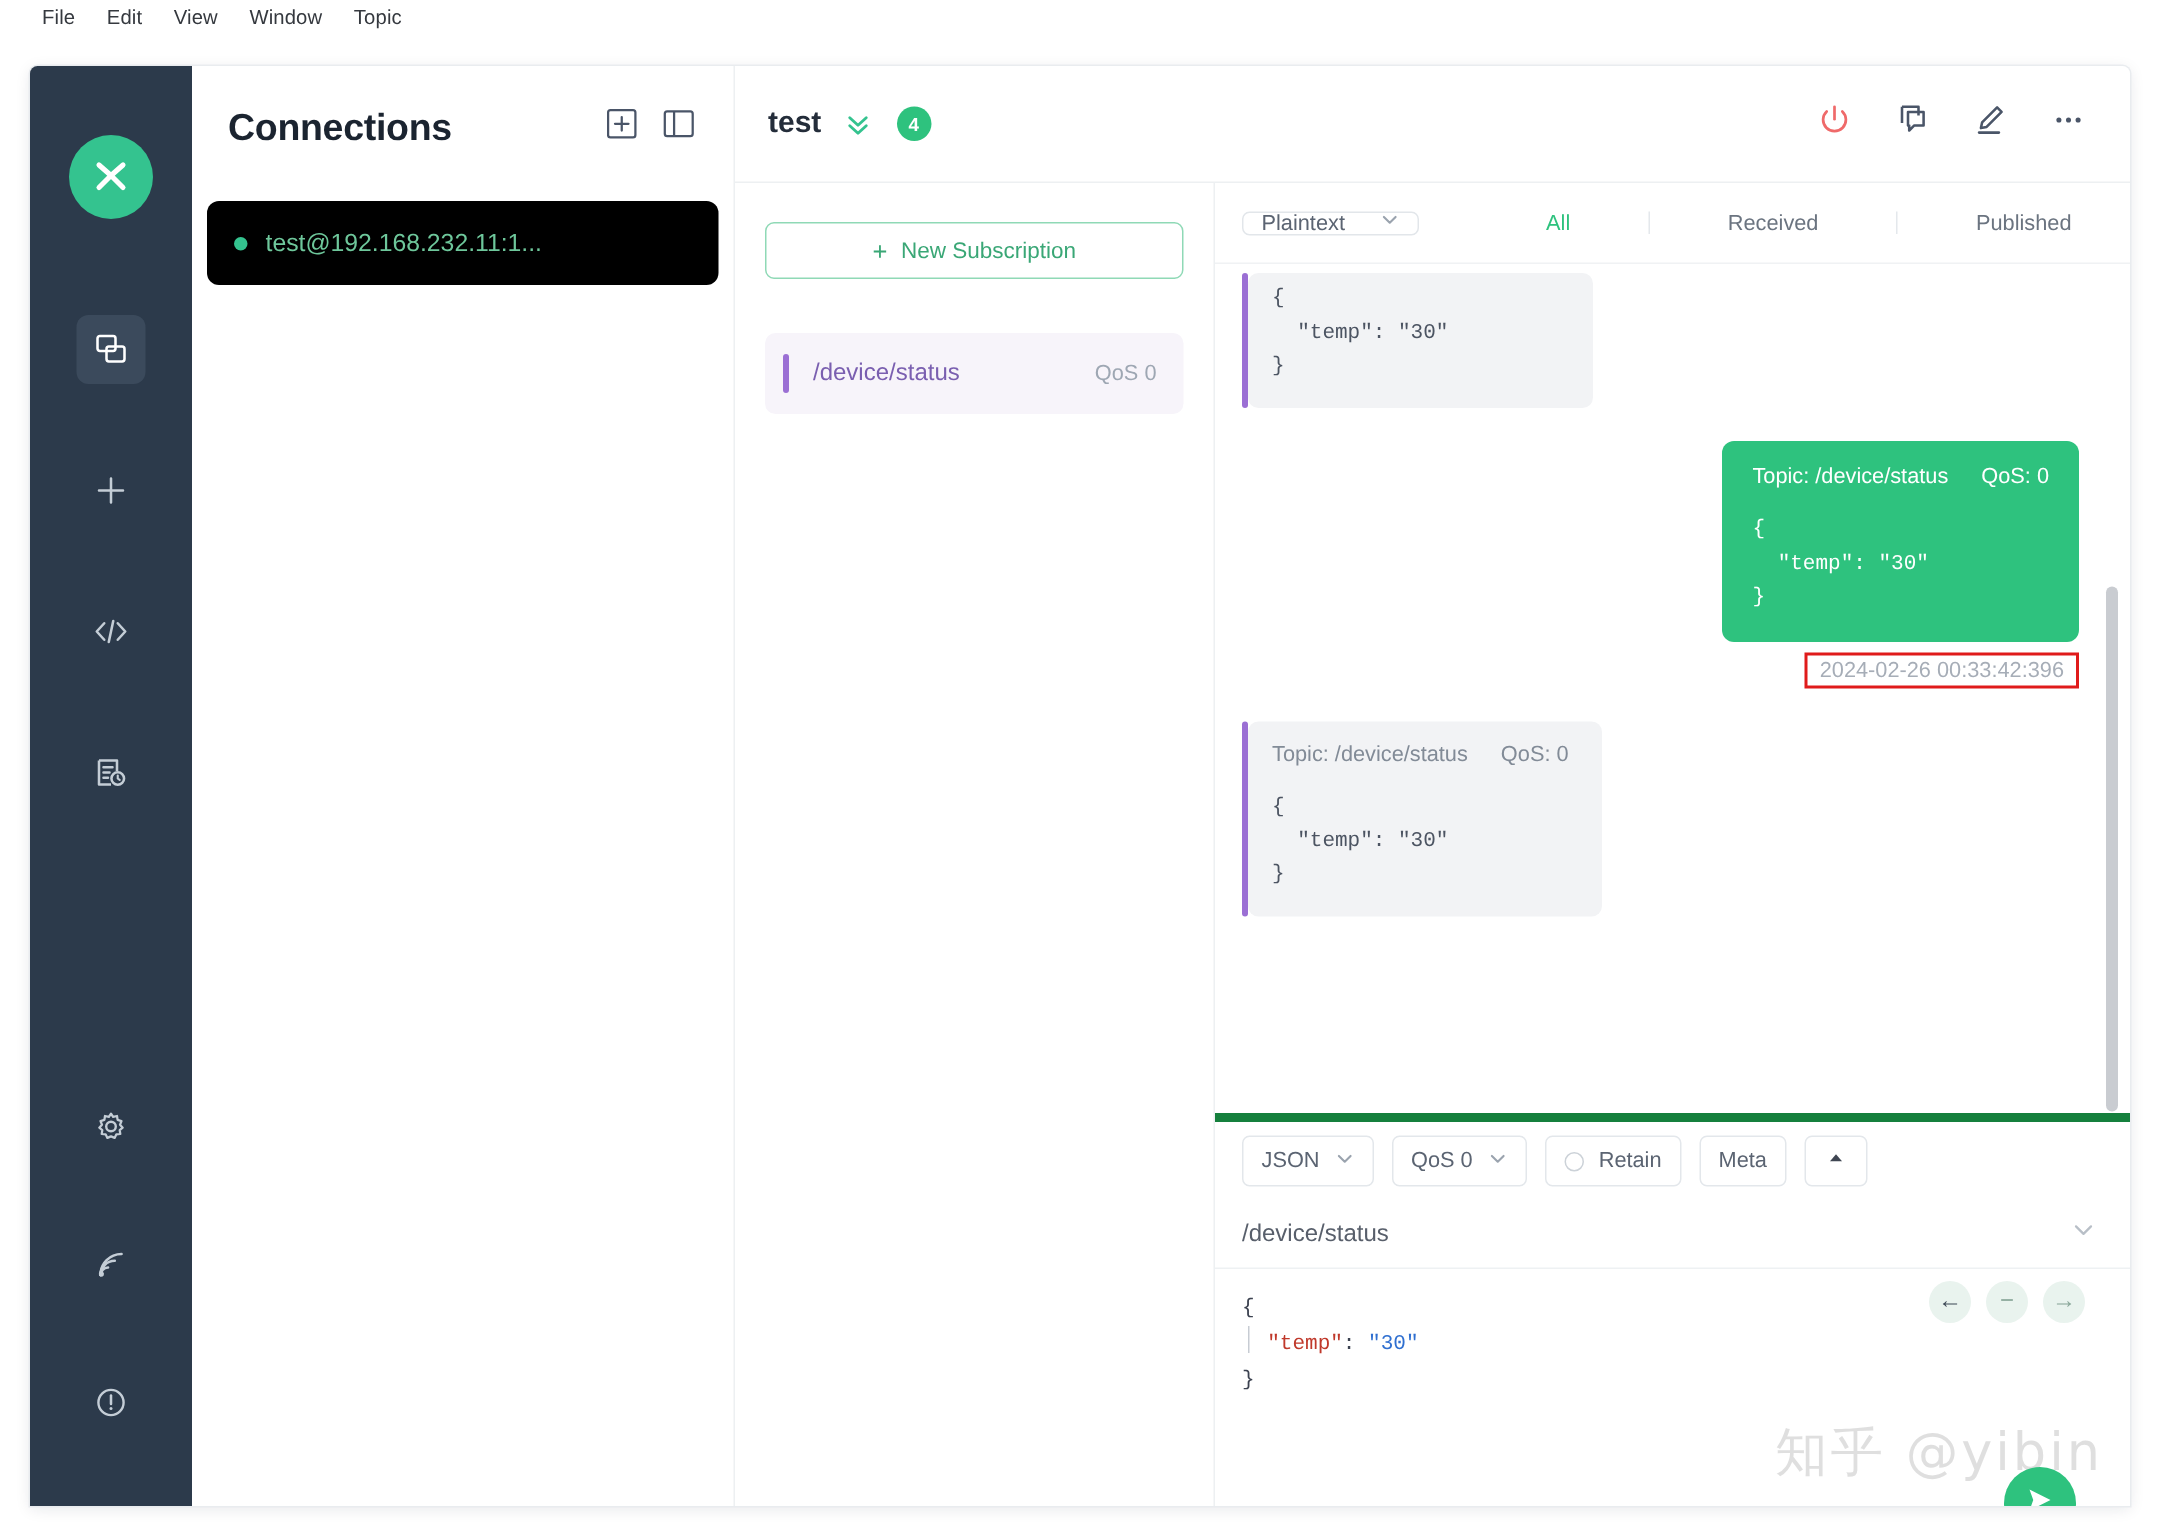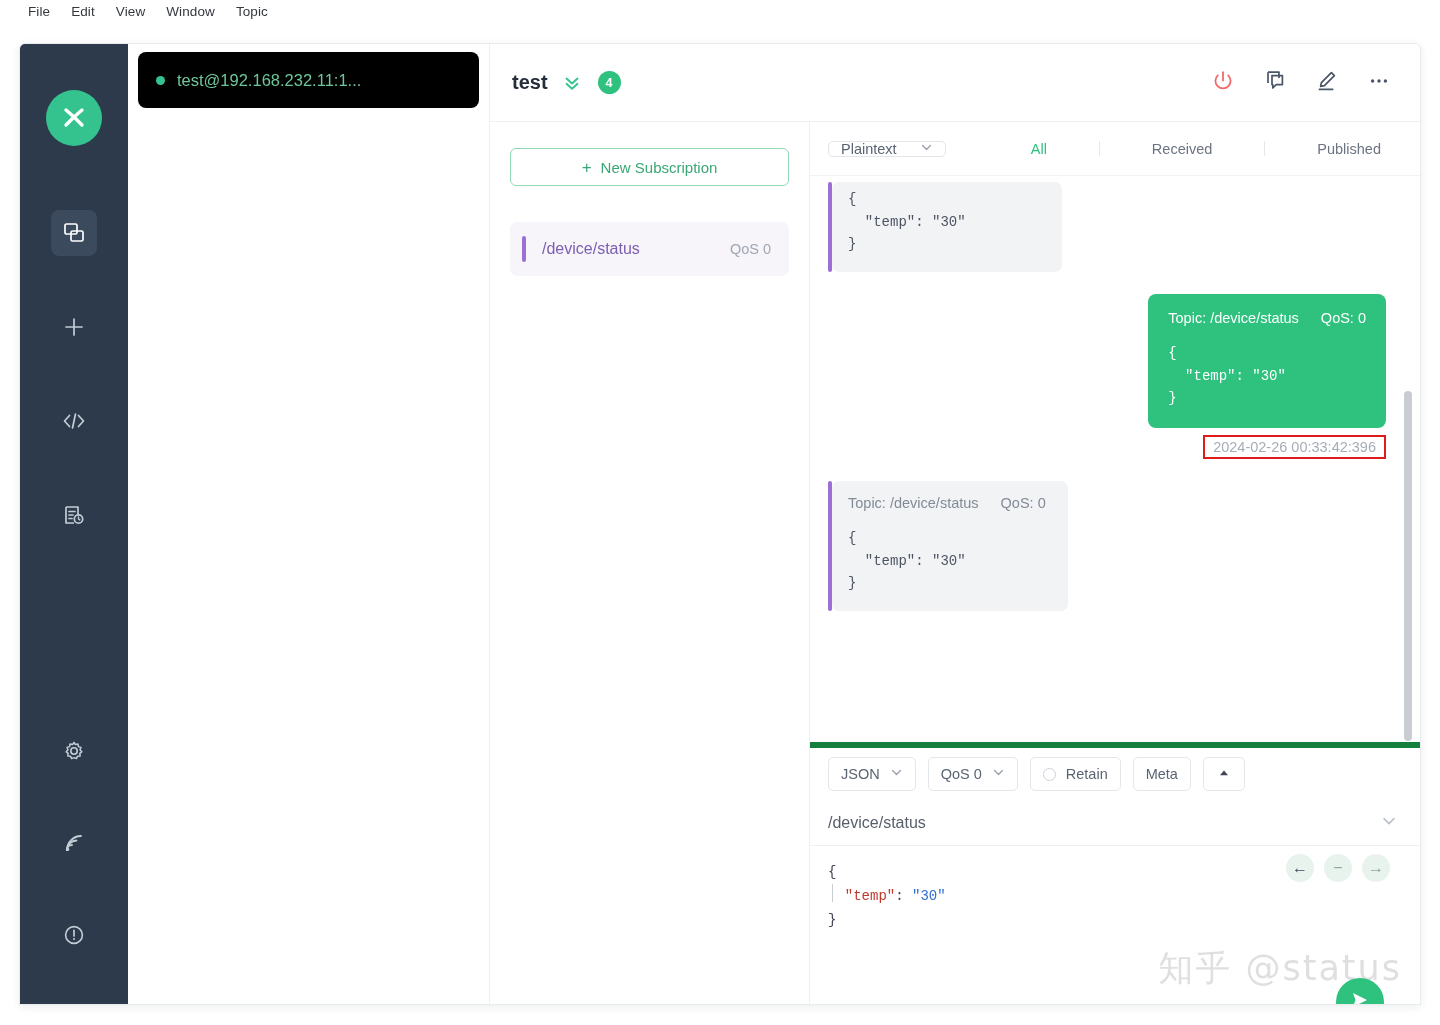--- a/index.html
+++ b/index.html
@@ -369,20 +369,39 @@
             <circle cx="11" cy="11" r="8.4" stroke="currentColor" stroke-width="1.6"></circle>
             <path d="M11 6.4 V12" stroke="currentColor" stroke-width="1.7" stroke-linecap="round"></path>
             <circle cx="11" cy="15" r="1" fill="currentColor"></circle>
           </svg>
         </span>
       </div>
     </div>
   </div>
 
   <div class="connections">
+    <div class="conn-head">
+      <div class="conn-title">Connections</div>
+      <div class="conn-head-btn">
+        <span>
+          <svg width="21" height="21" viewBox="0 0 21 21" fill="none">
+            <rect x="1.4" y="1.4" width="18.2" height="18.2" rx="1.6" stroke="#4a5568" stroke-width="1.5"></rect>
+            <path d="M10.5 6 V15 M6 10.5 H15" stroke="#4a5568" stroke-width="1.5" stroke-linecap="round"></path>
+          </svg>
+        </span>
+      </div>
+      <div class="conn-head-btn">
+        <span>
+          <svg width="21" height="19" viewBox="0 0 21 19" fill="none">
+            <rect x="1.2" y="1.2" width="18.6" height="16.6" rx="1.6" stroke="#4a5568" stroke-width="1.5"></rect>
+            <path d="M7.4 1.4 V17.6" stroke="#4a5568" stroke-width="1.5"></path>
+          </svg>
+        </span>
+      </div>
+    </div>
     <div class="conn-list">
       <div class="conn-item">
         <span class="conn-dot"></span>
         <span class="conn-label">test@192.168.232.11:1...</span>
       </div>
     </div>
   </div>
 
   <div class="chat">
 
@@ -568,21 +587,21 @@
                 <span>←</span>
               </div>
               <div class="nav-btn">
                 <span>−</span>
               </div>
               <div class="nav-btn">
                 <span>→</span>
               </div>
             </div>
 
-            <div class="watermark">知乎 @status</div>
+            <div class="watermark">知乎 @yibin</div>
 
             <div class="send-fab">
               <span>
                 <svg width="22" height="22" viewBox="0 0 22 22" fill="none">
                   <path d="M4 4 L18 11 L4 18 L6.5 11 Z" fill="#ffffff"></path>
                 </svg>
               </span>
             </div>
           </div>
         </div>

